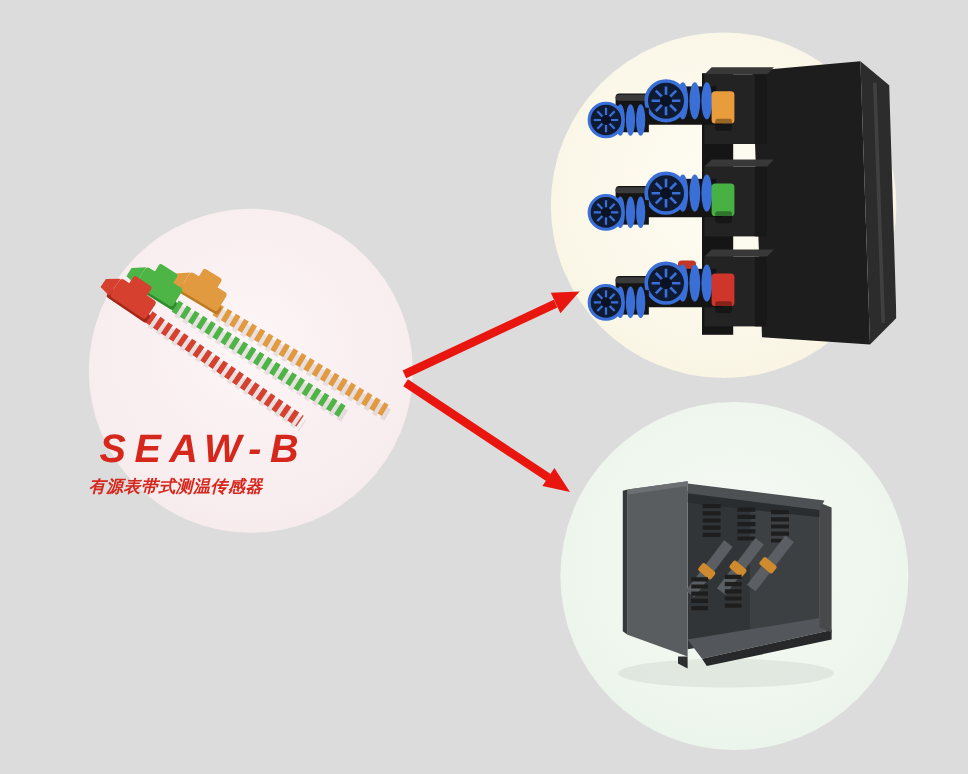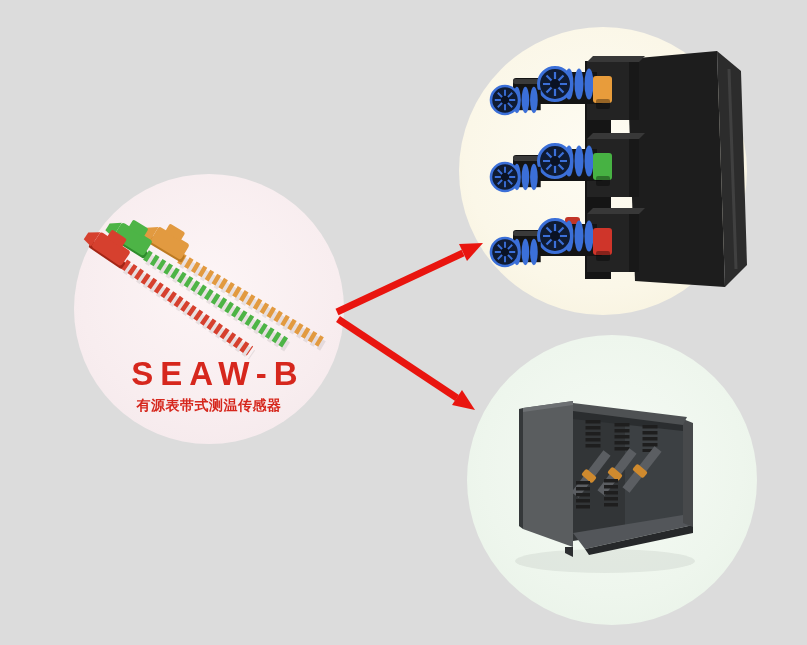--- a/index.html
+++ b/index.html
@@ -29,23 +29,23 @@
   }
   #busbar-bubble {
     left: 467px; top: 335px; width: 290px; height: 290px;
     background: radial-gradient(circle at 50% 45%, #f6fbf5 0%, #eef6ed 60%, #e7f1e6 100%);
   }
   .bubble svg { position: absolute; left: 0; top: 0; }
   #caption {
     position: absolute;
     left: 0; top: 183px;
     width: 100%;
-    text-align: center;
     color: #d6271d;
     line-height: 1.05;
+    font-style: italic;
   }
   #caption .title {
     font-size: 33px;
     font-weight: bold;
     letter-spacing: 7px;
     transform: translateX(9px);
     white-space: nowrap;
   }
   #caption .subtitle {
     margin-top: 6px;

